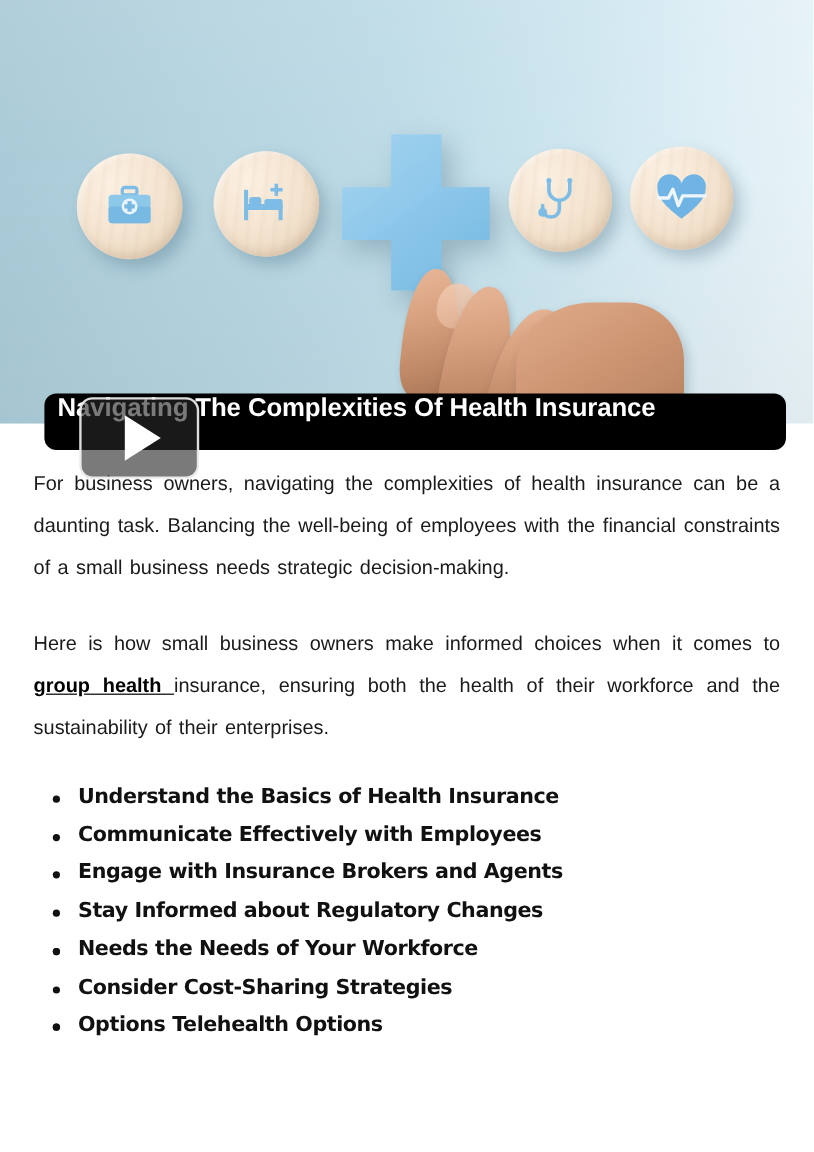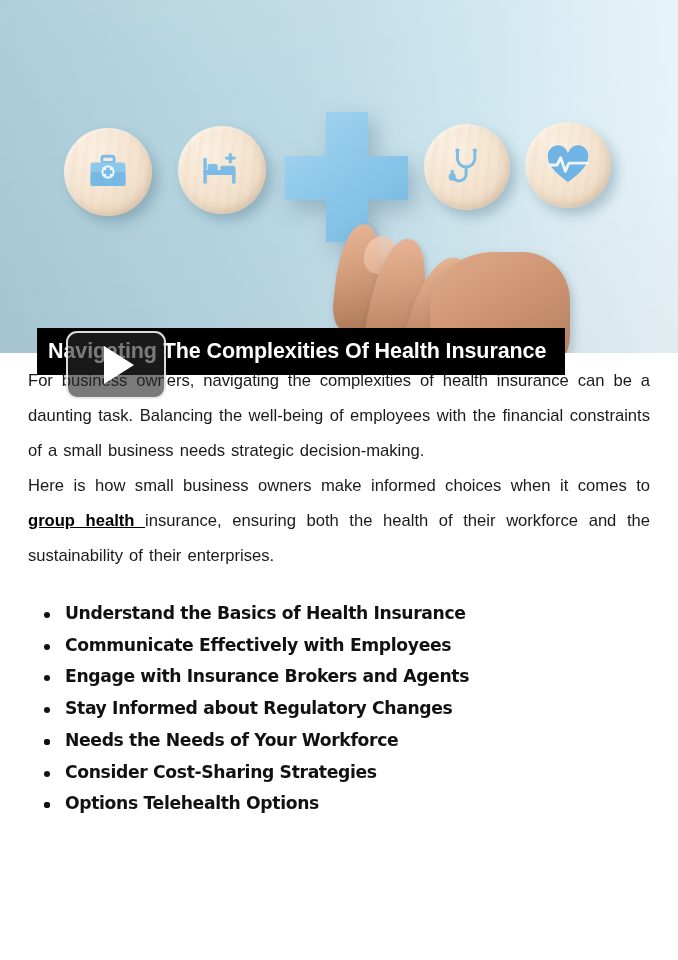--- a/index.html
+++ b/index.html
@@ -109,25 +109,26 @@
     background:linear-gradient(160deg,#f3cdb4,#e3b395);
     border-radius:50% 50% 42% 42%;
     opacity:.85;
     transform:rotate(6deg);
   }
 
   
   .title-bar {
     position:absolute;
     left:37px; top:328px;
-    width:528px; height:47px;
+    width:618px; height:47px;
     background:#000000;
-    display:flex; align-items:center;
+    display:flex; 
     padding-left:11px;
     z-index:6;
+    border-radius:10px;
   }
   .title-text {
     color:#ffffff;
     font-size:21.5px;
     font-weight:bold;
     letter-spacing:-0.1px;
     white-space:nowrap;
     font-family:"Liberation Sans", sans-serif;
   }
 
@@ -147,33 +148,33 @@
     width:0; height:0;
     border-left:30px solid #ffffff;
     border-top:19px solid transparent;
     border-bottom:19px solid transparent;
     margin-left:6px;
   }
 
   
   .article {
     position:absolute;
-    left:0; top:363px;
+    left:0; top:385px;
     width:678px;
   }
   .para {
     margin:0 28px 0 28px;
     font-size:16.6px;
     line-height:35px;
     color:#1a1a1a;
     text-align:justify;
     font-family:"Liberation Sans", sans-serif;
     word-spacing:1.5px;
   }
-  #para2 { }
+  #para2 { margin-top:29px; }
   .inline-link {
     font-weight:bold;
     text-decoration:underline;
     color:#000000;
     cursor:pointer;
   }
 
   
   .bullets {
     margin:25px 3px 0 44px;

